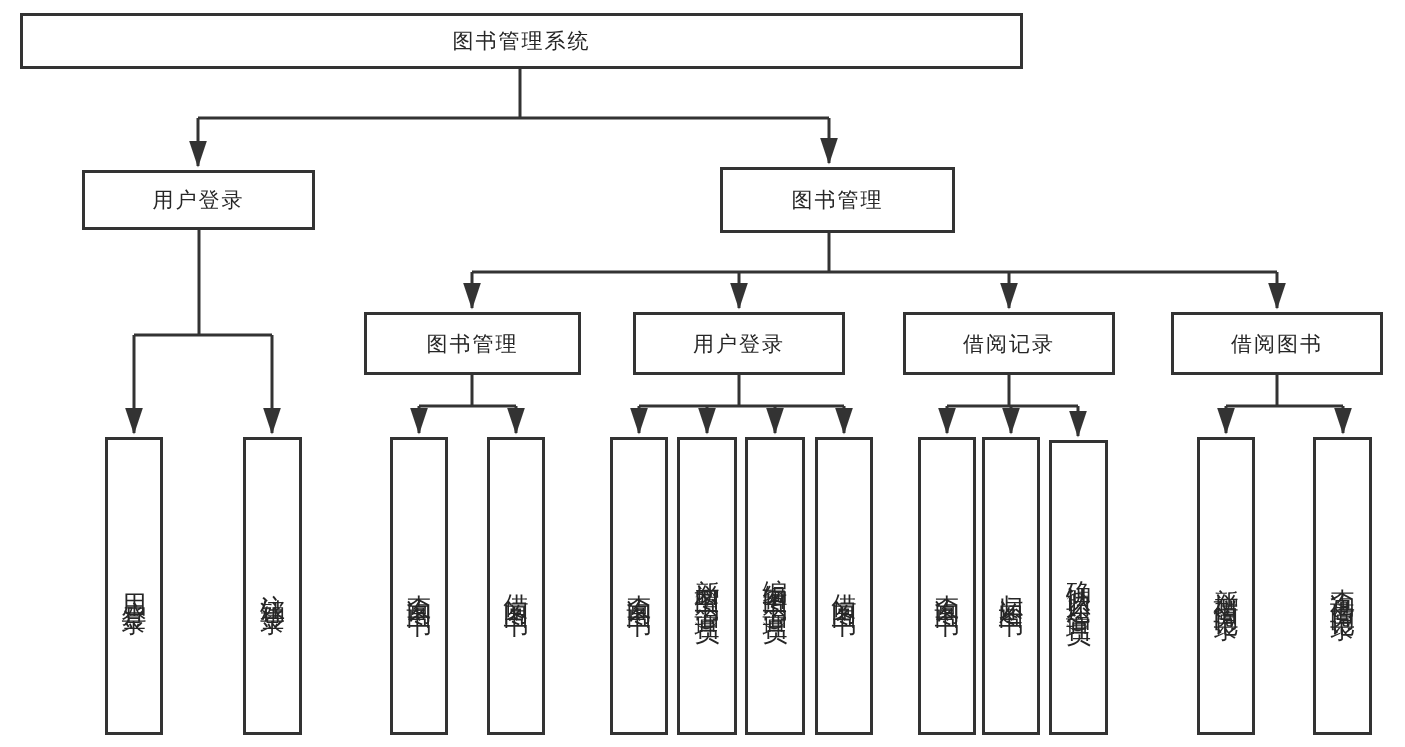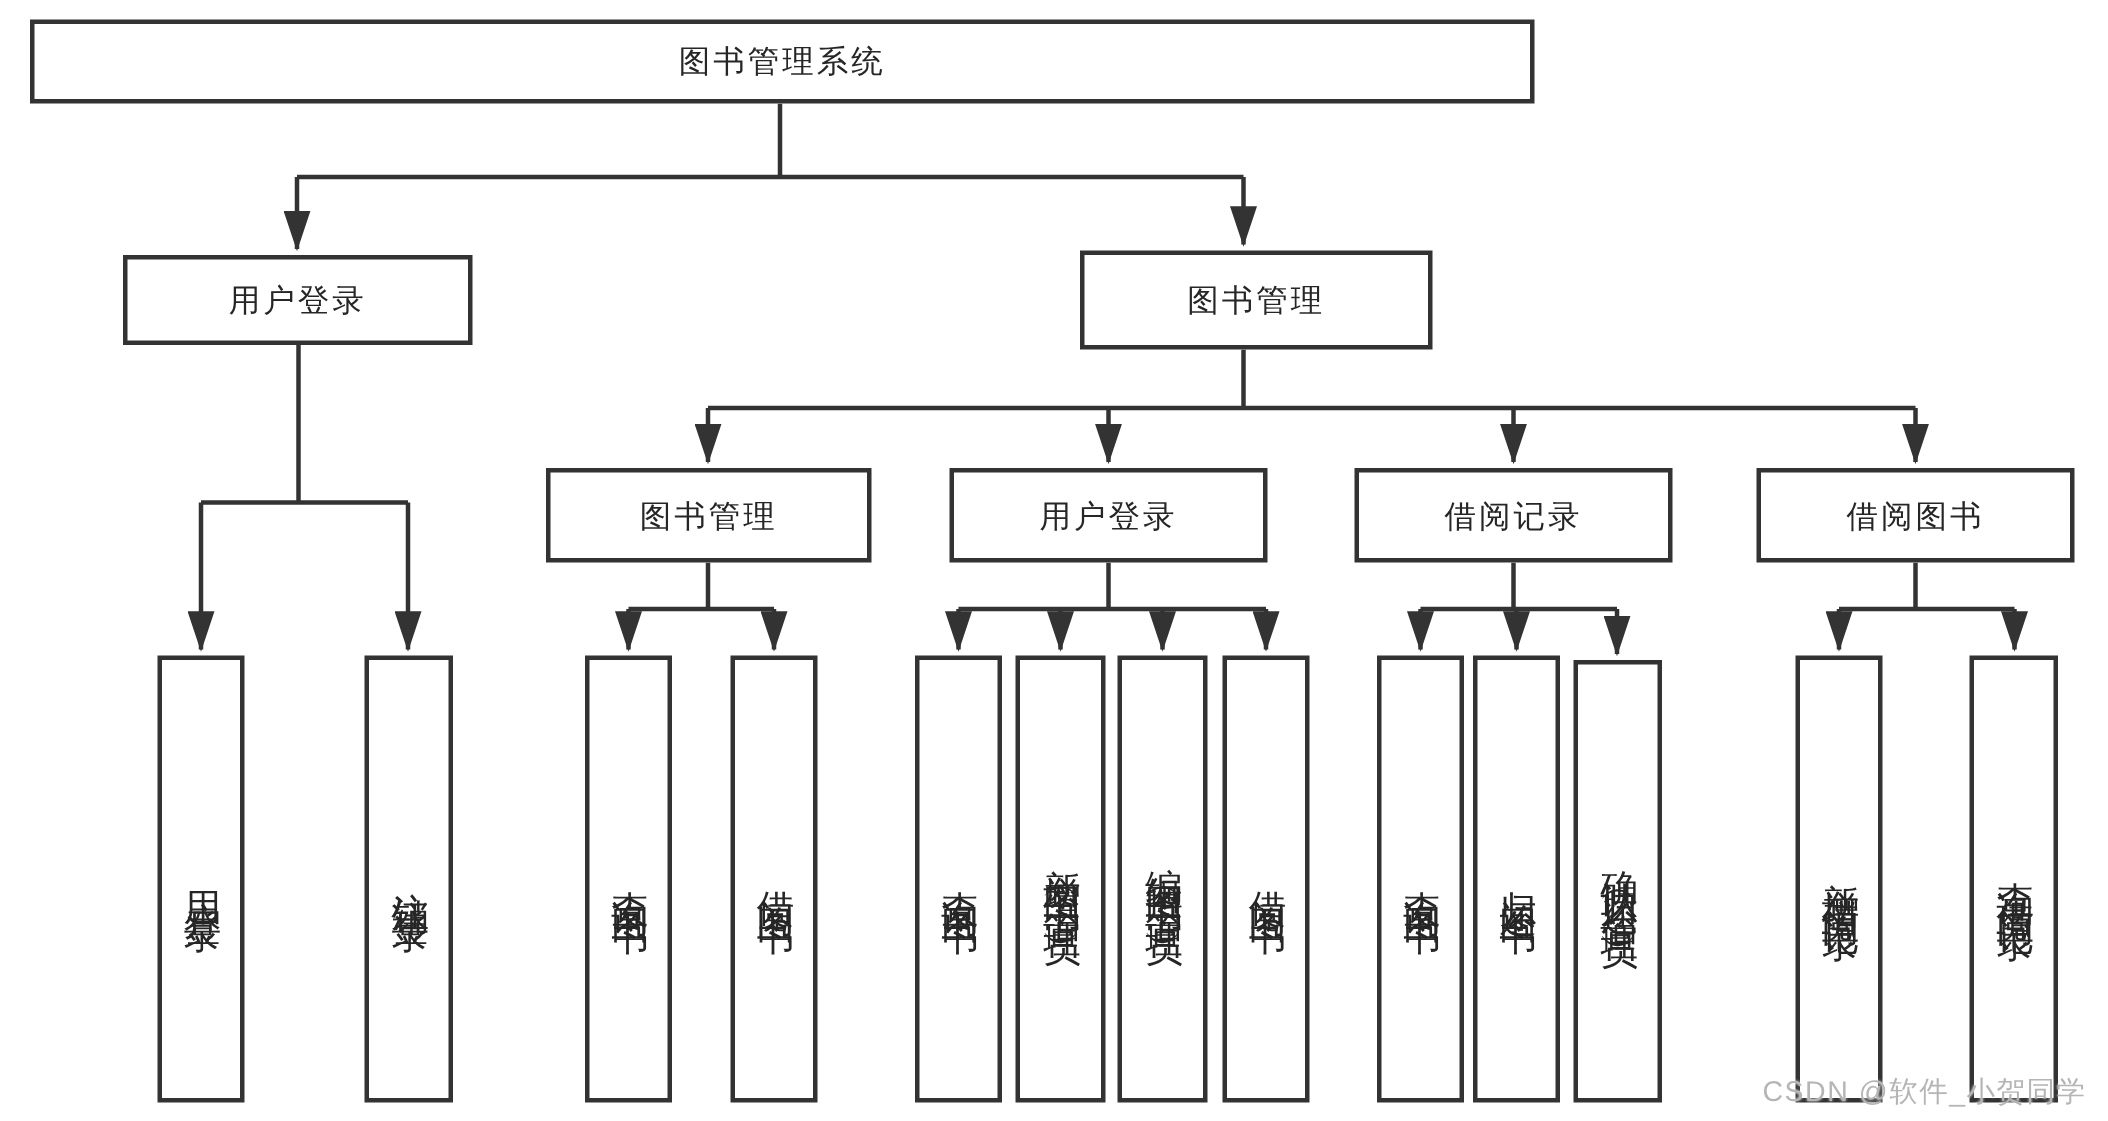--- a/index.html
+++ b/index.html
@@ -161,15 +161,14 @@
     <span>确认归还（管理员）</span>
   </div>
 
   <div class="node vnode" style="left:1197px;top:437px;width:58px;height:298px">
     <span>新增借阅记录</span>
   </div>
   <div class="node vnode" style="left:1313px;top:437px;width:59px;height:298px">
     <span>查询借阅记录</span>
   </div>
 
-  <div class="watermark">CSDN @软件_小贺同学</div>
 
 </div>
 
 </body></html>

